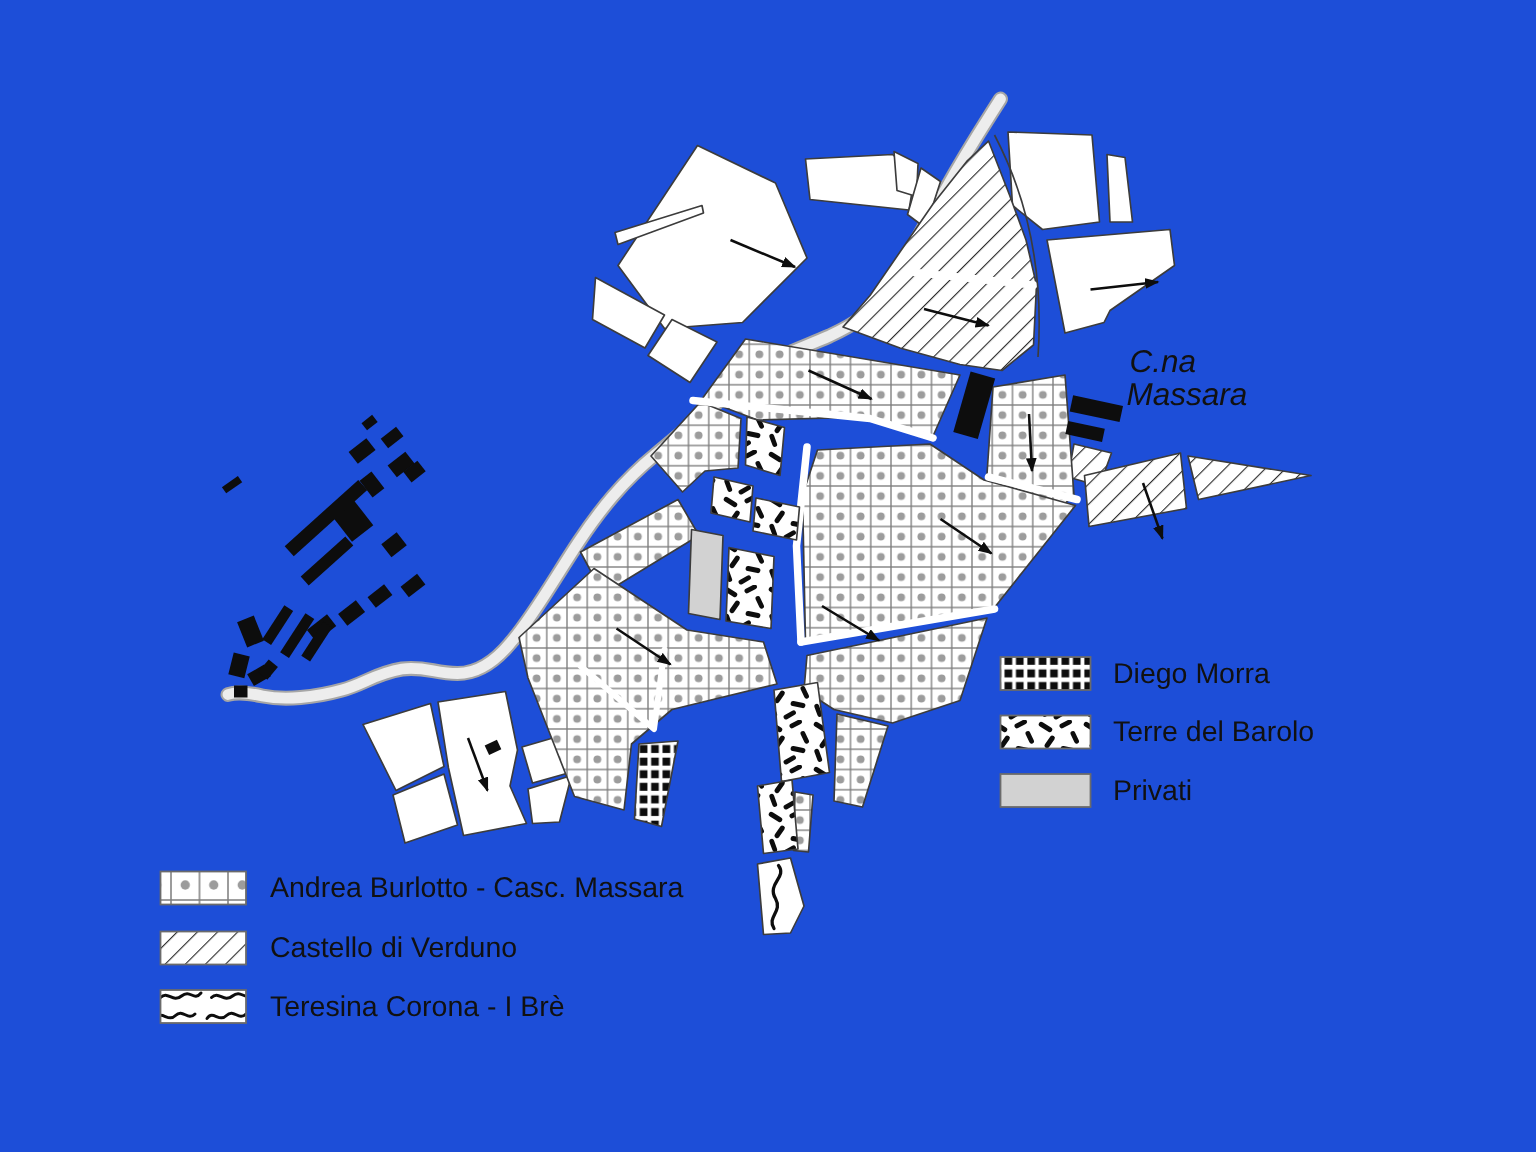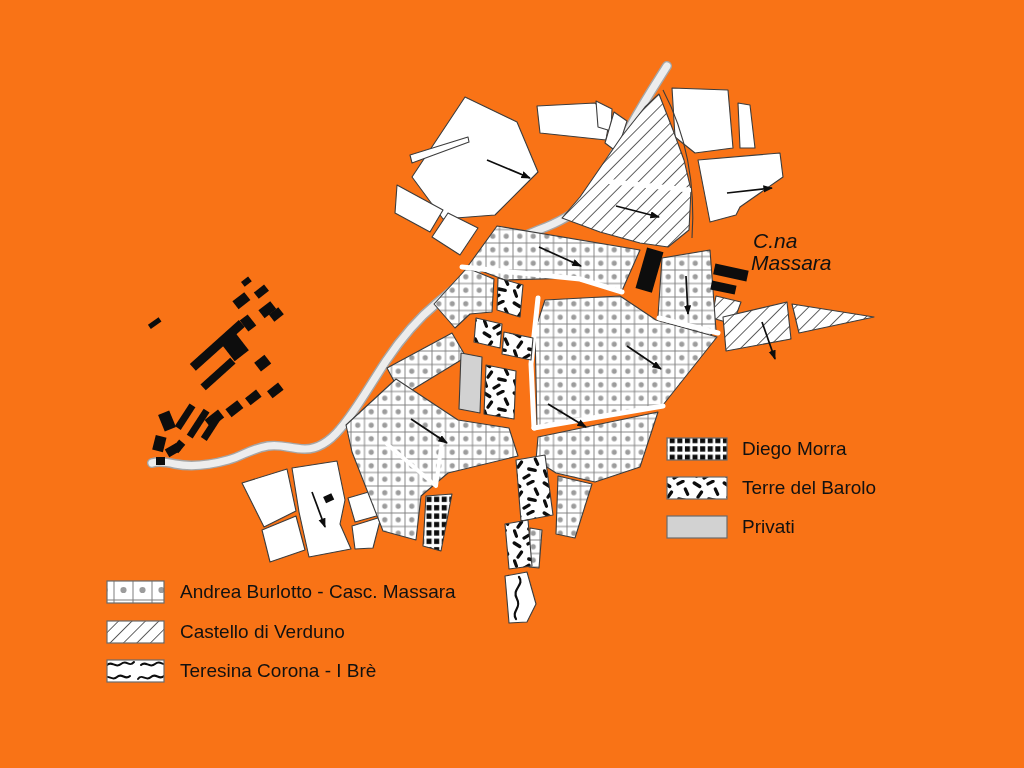--- a/index.html
+++ b/index.html
@@ -1,20 +1,20 @@
 <!DOCTYPE html>
 <html style="--outline: #3c3c3c; --dot: #9c9c9c; --grid: #7d7d7d; --ink: #0d0d0d; --privati: #d2d2d2; --roadfill: #ededed; --roadedge: #a6a6a6; --text: #111111;"><head>
 <meta charset="utf-8">
 <style>
   :root{
     --outline:#3c3c3c; --dot:#9c9c9c; --grid:#7d7d7d; --ink:#0d0d0d;
     --privati:#d2d2d2; --roadfill:#ededed; --roadedge:#a6a6a6; --text:#111111;
   }
   html,body{margin:0;padding:0;background:#ffffff;}
-  .stage{position:relative;width:1024px;height:768px;background:#f97316;overflow:hidden;
+  .stage{position:relative;width:1024px;height:768px;background:#1d4ed8;overflow:hidden;
          font-family:"Liberation Sans", sans-serif;}
   svg{display:block}
   .parcel{fill:#ffffff;stroke:var(--outline);stroke-width:1.1;stroke-linejoin:round;}
   .dotted{fill:url(#p-dots);}
   .hatched{fill:url(#p-hatch);}
   .checkered{fill:url(#p-checker);}
   .dashed{fill:url(#p-dash);}
   .gray{fill:var(--privati);}
   .squig{fill:#ffffff;}
   .bldg{fill:var(--ink);stroke:none;}

